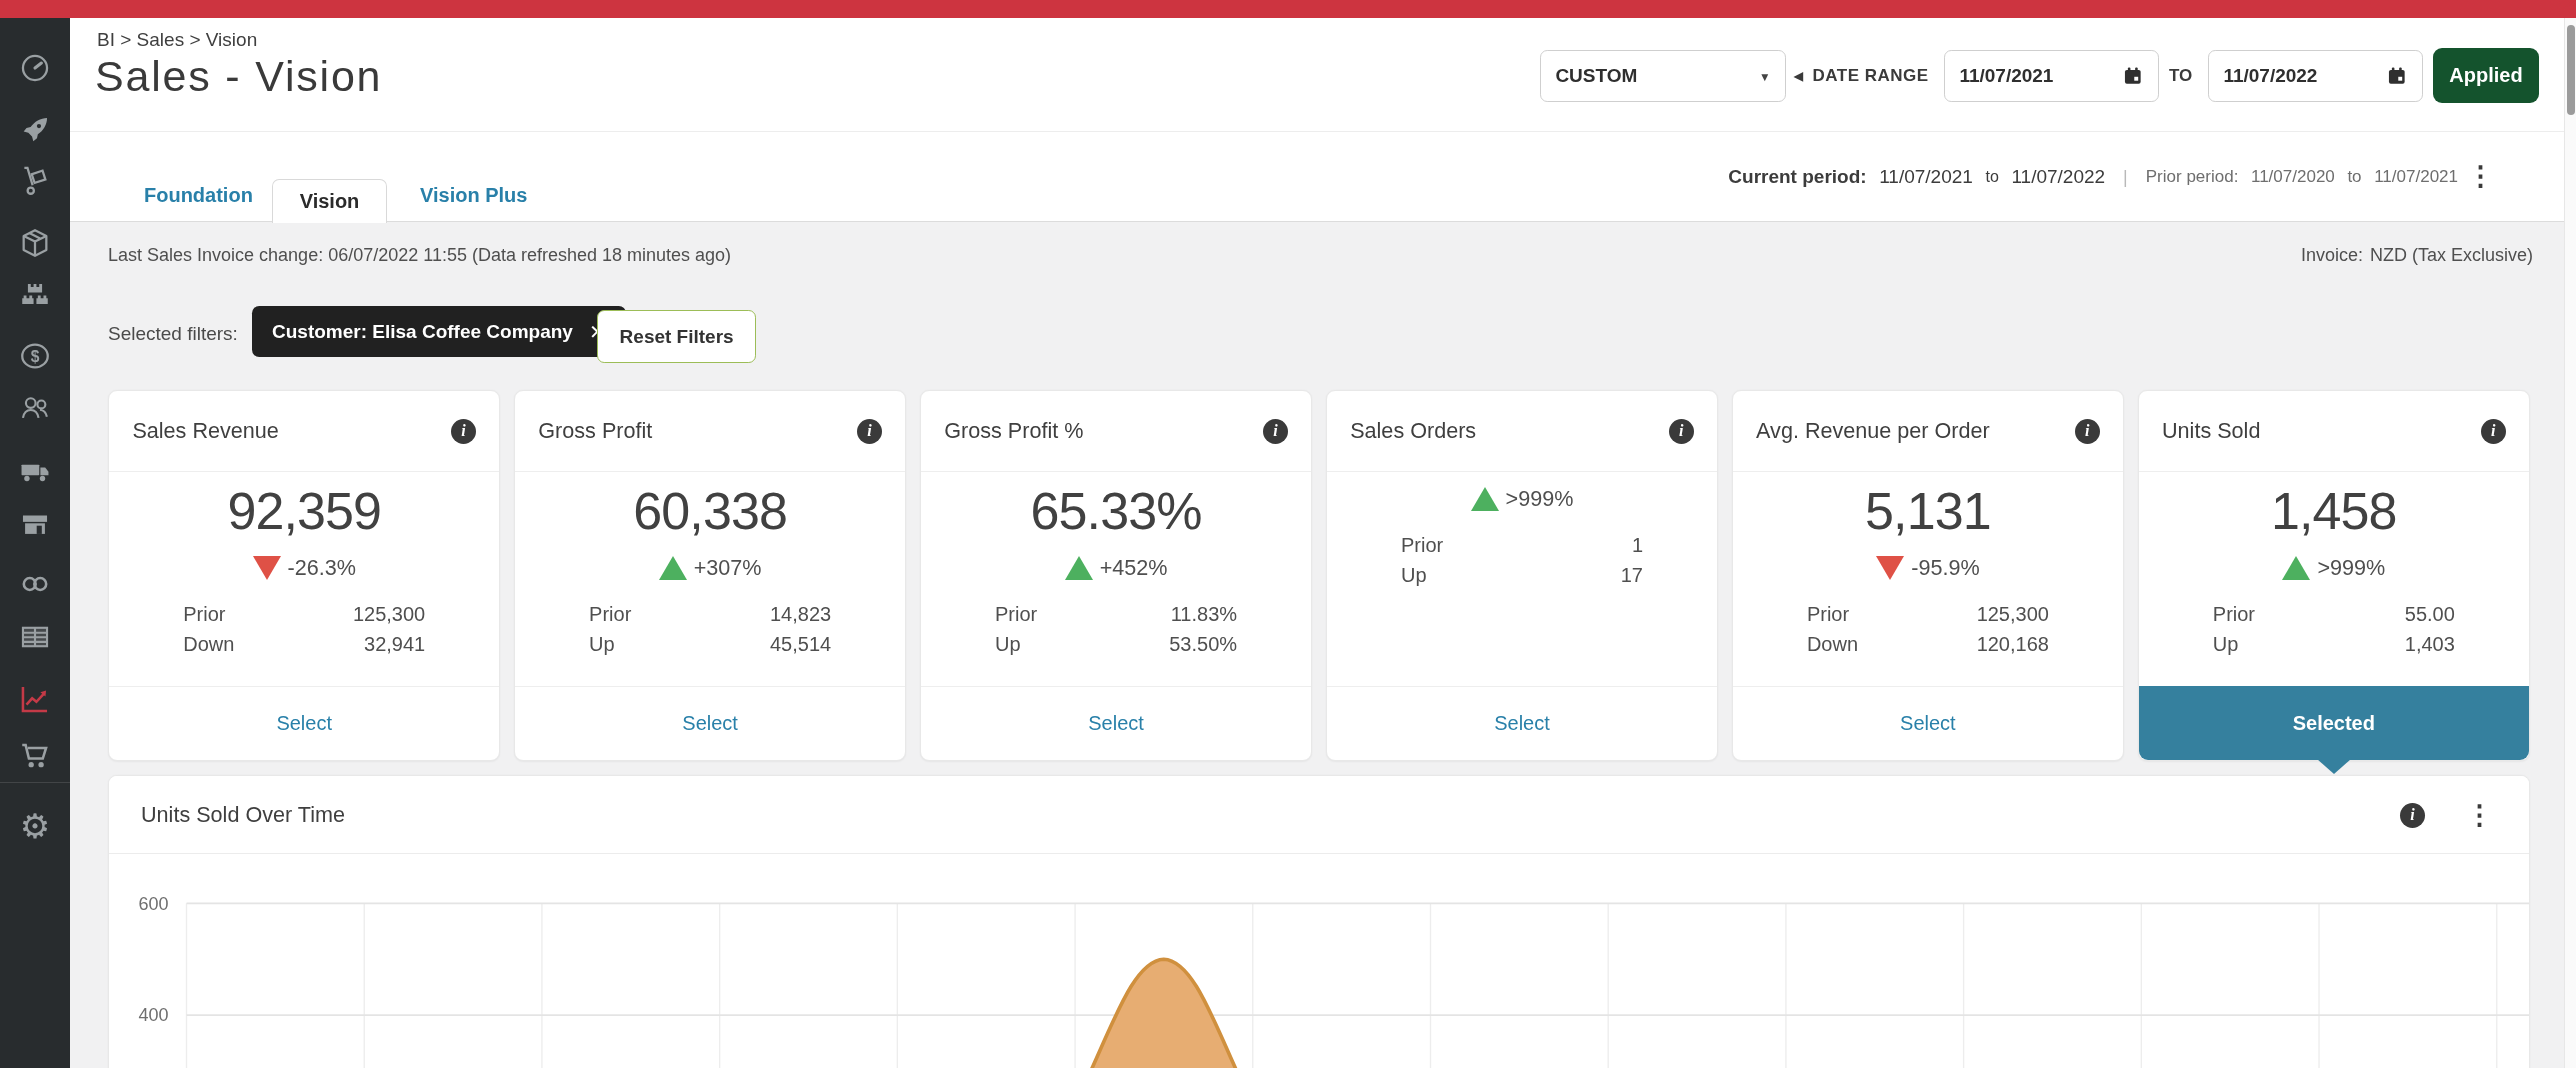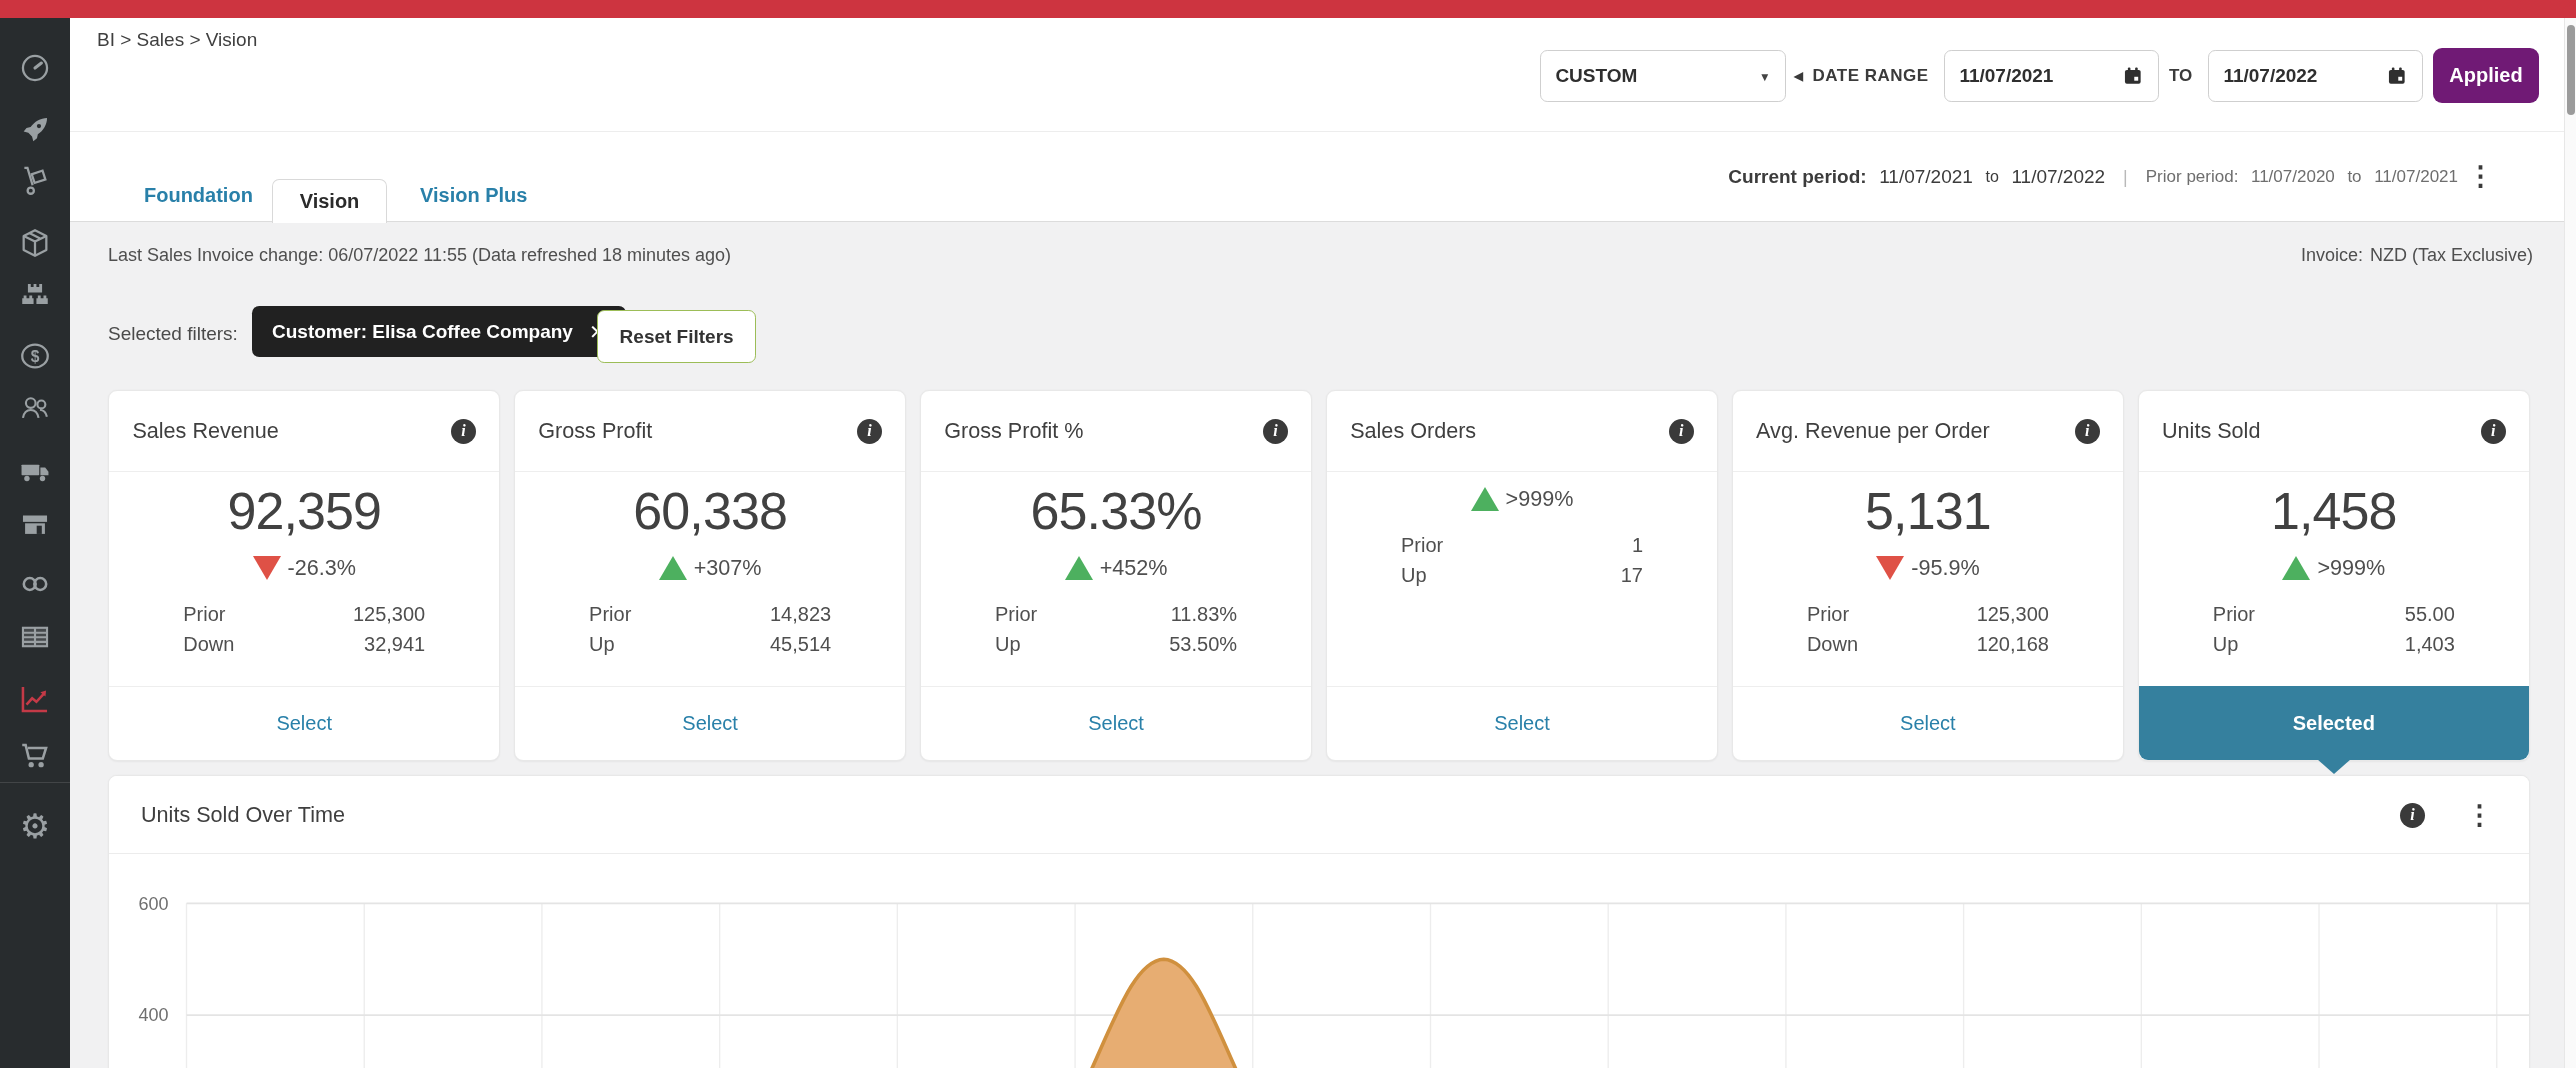--- a/index.html
+++ b/index.html
@@ -28,21 +28,21 @@
   .ctrl .val { font-size:19px; font-weight:bold; color:#2f2f2f; }
   .caret-down { font-size:11.7px; color:#444; }
   .preset-select { left:1470px; width:246px; }
   .dr-label { position:absolute; left:1724px; top:32px; height:52px; display:flex; align-items:center; gap:9px;
               font-size:17px; font-weight:600; color:#3b3b3b; letter-spacing:0.5px; }
   .dr-label .arrow { font-size:11.7px; color:#3a3a3a; }
   .date-from { left:1874px; width:215px; }
   .to-word  { position:absolute; left:2099px; top:32px; height:52px; display:flex; align-items:center;
               font-size:17px; font-weight:600; color:#3b3b3b; }
   .date-to  { left:2138px; width:215px; }
-  .applied-btn { position:absolute; left:2363px; top:30px; width:106px; height:55px; background:#701a75; border:none;
+  .applied-btn { position:absolute; left:2363px; top:30px; width:106px; height:55px; background:#14532d; border:none;
                  border-radius:9px; color:#fff; font-size:20px; font-weight:bold; cursor:pointer;
                  font-family:"Liberation Sans",sans-serif; }
 
   .header-row2 { position:absolute; left:0; top:114px; width:100%; height:90px; border-bottom:0.9px solid #dcdcdc; }
   .tab-plain { position:absolute; bottom:14.4px; font-size:20px; font-weight:600; color:#2980a9; cursor:pointer; }
   .tab-foundation { left:74px; }
   .tab-visionplus { left:350px; }
   .tab-active { position:absolute; left:202px; top:47px; width:115px; height:44px; background:#fff;
                 border:0.9px solid #d9d9d9; border-bottom:none; border-radius:7.2px 7.2px 0 0; z-index:3;
                 display:flex; align-items:center; justify-content:center; font-size:20px; font-weight:600; color:#2b2b2b; cursor:pointer; }
@@ -201,20 +201,21 @@
     </div>
 </nav>
 
 <div class="scrolltrack">
   <div class="scrollthumb"></div>
 </div>
 
 <header class="header">
   <div class="header-row1">
     <div class="breadcrumb">BI &gt; Sales &gt; Vision</div>
+    <h1 class="page-title">Sales - Vision</h1>
 
     <div class="ctrl preset-select">
       <span class="val">CUSTOM</span>
       <span class="caret-down">▼</span>
     </div>
     <div class="dr-label">
       <span class="arrow">◀</span>
       <span>DATE RANGE</span>
     </div>
     <div class="ctrl date-from">

